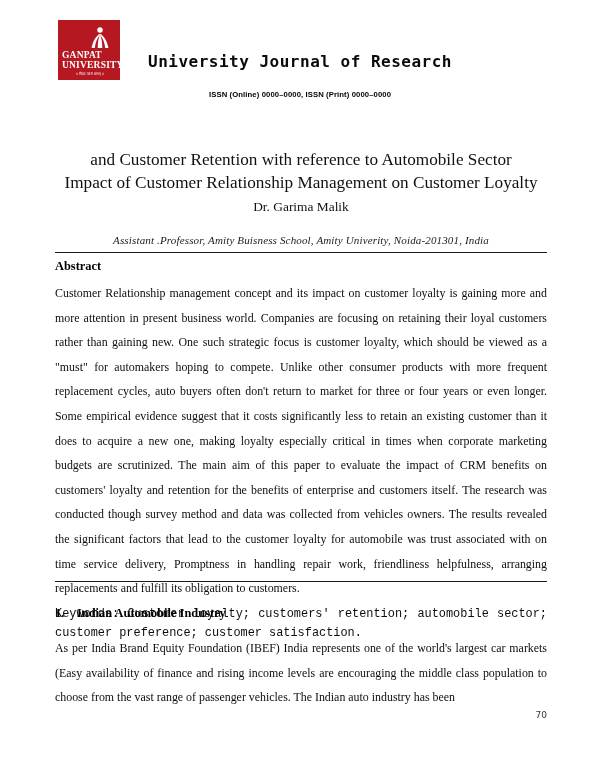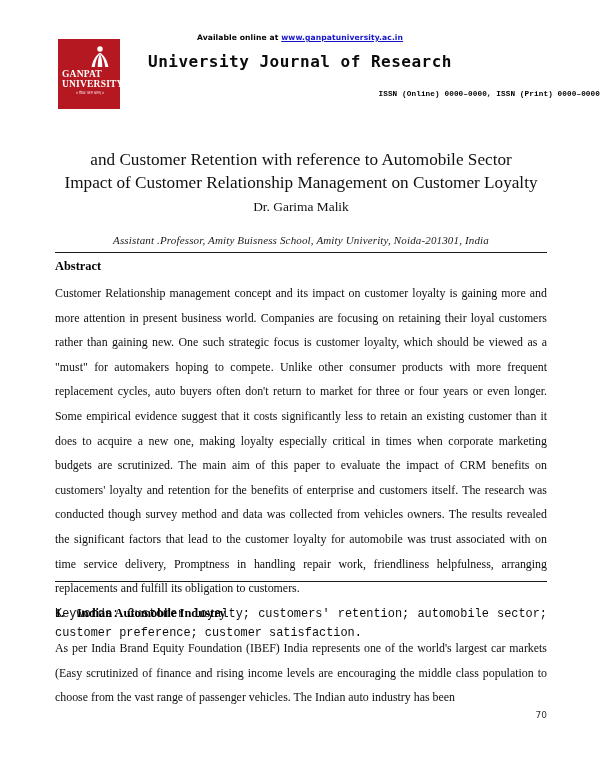--- a/index.html
+++ b/index.html
@@ -25,23 +25,23 @@
   
   .masthead {
     position: absolute;
     left: 0; top: 0;
     width: 600px;
     height: 120px;
   }
   .logo {
     position: absolute;
     left: 58px;
-    top: 39px;
+    top: 20px;
     width: 62px;
-    height: 70px;
+    height: 60px;
     background: #b51821;
     overflow: hidden;
   }
   .logo-flame {
     position: absolute;
     right: 7px;
     top: 6px;
     width: 26px;
     height: 26px;
   }
@@ -93,22 +93,22 @@
     font-family: "DejaVu Sans Mono", monospace;
     font-size: 16px;
     font-weight: bold;
     letter-spacing: 0.5px;
     color: #0a0a0a;
   }
   .issn-line {
     position: absolute;
     left: 0; top: 90px;
     width: 600px;
-    text-align: right;
-    font-family: Liberation Mono, monospace;
+    text-align: center;
+    font-family: Liberation Sans, sans-serif;
     font-size: 7.7px;
     font-weight: bold;
     letter-spacing: 0.1px;
     color: #000;
   }
 
   
   .title-block {
     position: absolute;
     left: 55px;
@@ -232,23 +232,20 @@
         <path d="M20 12 C27 16 31 24 33 34 L28 34 C27 25 24 18 20 14 Z" fill="#ffffff"></path>
         <path d="M20 13 C17.5 18 16.5 26 16.5 34 L23.5 34 C23.5 26 22.5 18 20 13 Z" fill="#ffffff"></path>
       </svg>
       <div class="logo-name">
         <div>GANPAT</div>
         <div>UNIVERSITY</div>
       </div>
       <div class="logo-motto">॥ विद्या परमं बलम् ॥</div>
     </div>
 
-    <div class="avail-line">
-      <span>Available online at </span><a href="#">www.ganpatuniversity.ac.in</a>
-    </div>
 
     <div class="journal-title">University Journal of Research</div>
 
     <div class="issn-line">ISSN (Online) 0000–0000, ISSN (Print) 0000–0000</div>
   </div>
 
   <div class="title-block">
     <div class="paper-title">
       <div>and Customer Retention with reference to Automobile Sector</div>
       <div>Impact of Customer Relationship Management on Customer Loyalty</div>
@@ -264,17 +261,17 @@
     <div class="abstract-body">Customer Relationship management concept and its impact on customer loyalty is gaining more and more attention in present business world. Companies are focusing on retaining their loyal customers rather than gaining new. One such strategic focus is customer loyalty, which should be viewed as a "must" for automakers hoping to compete. Unlike other consumer products with more frequent replacement cycles, auto buyers often don't return to market for three or four years or even longer. Some empirical evidence suggest that it costs significantly less to retain an existing customer than it does to acquire a new one, making loyalty especially critical in times when corporate marketing budgets are scrutinized. The main aim of this paper to evaluate the impact of CRM benefits on customers' loyalty and retention for the benefits of enterprise and customers itself. The research was conducted though survey method and data was collected from vehicles owners. The results revealed the significant factors that lead to the customer loyalty for automobile was trust associated with on time service delivery, Promptness in handling repair work, friendliness helpfulness, arranging replacements and fulfill its obligation to customers.</div>
     <div class="keywords">Keywords: Customer loyalty; customers' retention; automobile sector; customer preference; customer satisfaction.</div>
   </div>
 
   <div class="rule rule-bottom"></div>
 
   <div class="section-heading">
     <span class="num">1.</span><span>Indian Automobile Industry</span>
   </div>
 
-  <div class="section-body">As per India Brand Equity Foundation (IBEF) India represents one of the world's largest car markets (Easy scrutinized of finance and rising income levels are encouraging the middle class population to choose from the vast range of passenger vehicles. The Indian auto industry has been</div>
+  <div class="section-body">As per India Brand Equity Foundation (IBEF) India represents one of the world's largest car markets (Easy availability of finance and rising income levels are encouraging the middle class population to choose from the vast range of passenger vehicles. The Indian auto industry has been</div>
 
   <div class="page-number">70</div>
 
 </div>
 
 </body></html>

